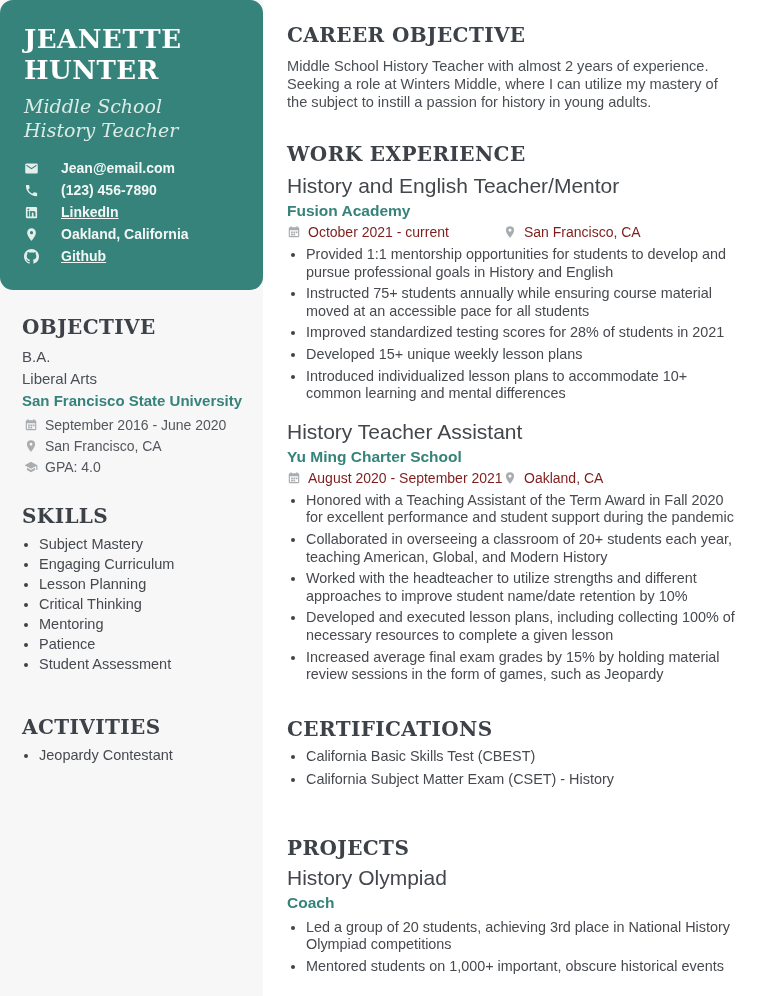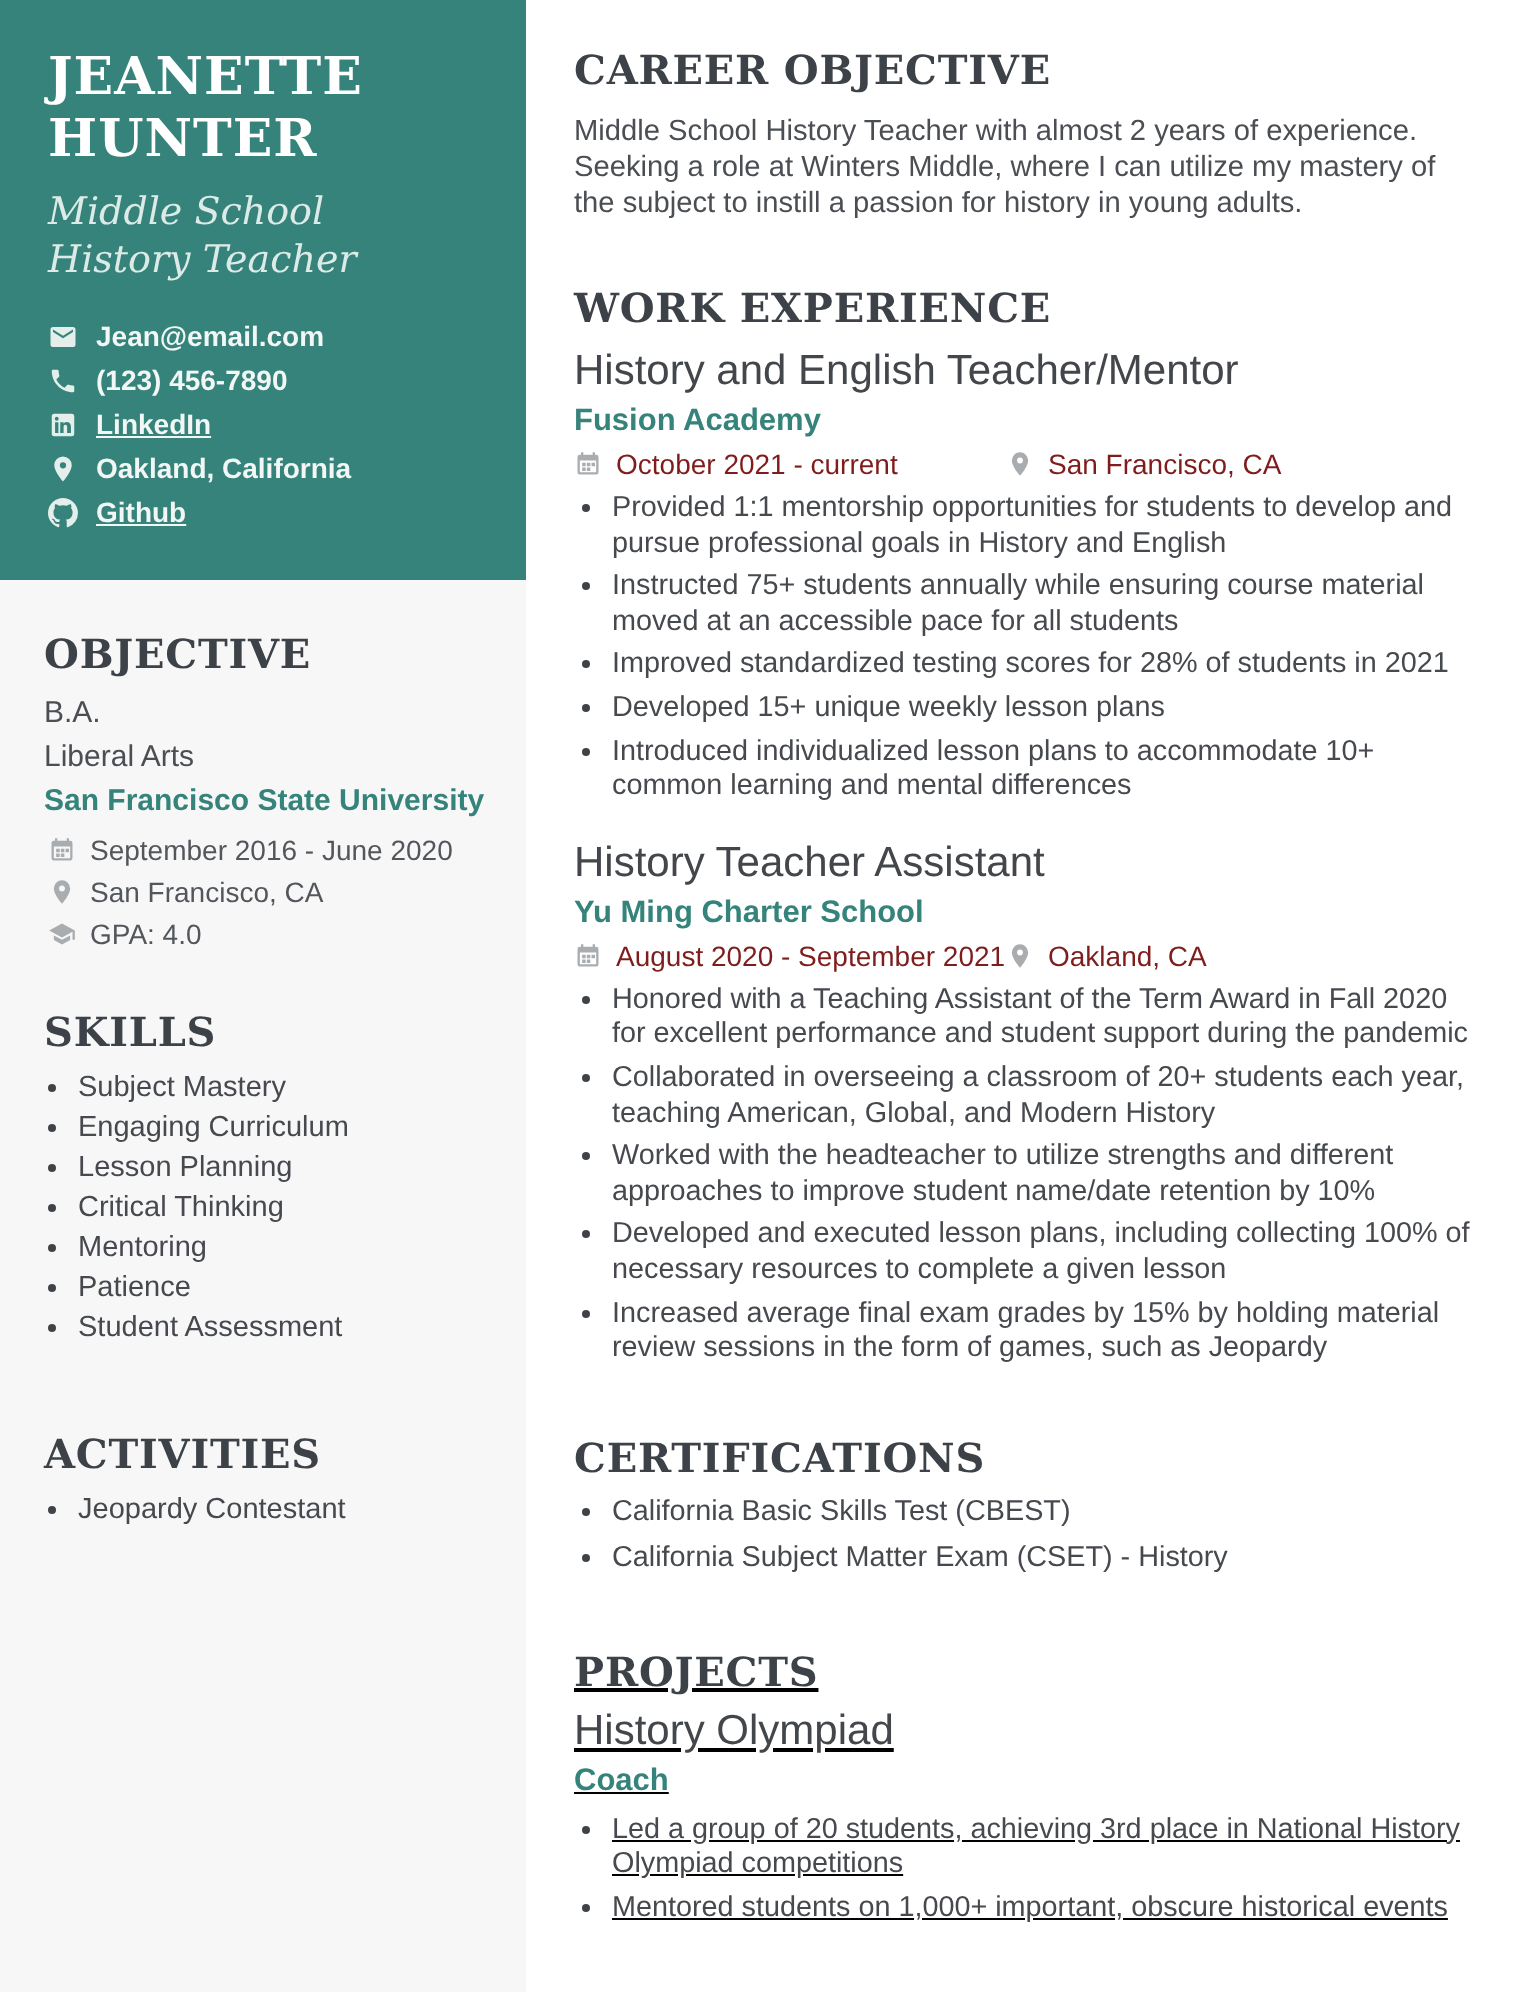--- a/index.html
+++ b/index.html
@@ -2,25 +2,25 @@
 <html><head>
 <meta charset="utf-8">
 <style>
   * { box-sizing: border-box; margin: 0; padding: 0; }
   html, body { background: #ffffff; }
   body { width: 768px; font-family: "Liberation Sans", sans-serif; }
   .page { display: flex; width: 768px; height: 996px; overflow: hidden; background: #ffffff; }
 
   
   .sidebar { flex: 0 0 263px; width: 263px; background: #f7f7f8; }
-  .hero { background: #35837a; color: #ffffff; padding: 24px 24px 20px 24px; }
+  .hero { background: #35837a; color: #ffffff; padding: 24px 24px 20px 24px; border-radius: 13px; }
   .hero-name { font-family: "DejaVu Serif", serif; font-weight: 700; font-size: 26px; line-height: 31px; letter-spacing: 0.5px; }
   .hero-role { font-family: "DejaVu Serif", serif; font-style: italic; font-size: 19px; line-height: 24px; color: #dcebe7; margin-top: 8px; }
   .contacts { list-style: none; margin-top: 18px; }
-  .contacts li { display: flex; align-items: center; gap: 9px; margin-bottom: 6px; font-size: 14px; font-weight: 700; color: #f2f7f5; }
+  .contacts li { display: flex; align-items: center; gap: 22px; margin-bottom: 6px; font-size: 14px; font-weight: 700; color: #f2f7f5; }
   .icon { display: inline-flex; flex: 0 0 auto; }
   .icon svg { display: block; width: 100%; height: 100%; }
   .c-icon { width: 15px; height: 15px; color: #e4eeeb; }
   .link { text-decoration: underline; cursor: pointer; }
 
   .side-section { padding: 0 18px 0 22px; }
   .sec-h { font-family: "DejaVu Serif", serif; font-weight: 700; font-size: 20px; line-height: 26px; letter-spacing: 0.4px; color: #3d4249; }
   .edu { margin-top: 24px; }
   .edu-line { font-size: 15px; line-height: 22px; color: #4b4f54; }
   .edu-line.first { margin-top: 6px; }
@@ -42,21 +42,21 @@
   .job + .job { margin-top: 16px; }
   .job-title { font-size: 21px; line-height: 26px; font-weight: 400; color: #43474b; margin-top: 4px; }
   .accent-sub { color: #35837a; font-weight: 700; font-size: 15.5px; line-height: 21px; margin-top: 1px; }
   .meta { display: flex; align-items: center; margin-top: 3px; font-size: 14px; color: #7f1d1d; }
   .meta-item { display: flex; align-items: center; gap: 7px; }
   .meta-item.date { min-width: 216px; }
   .bullets { margin-top: 6px; padding-left: 19px; }
   .bullets li { font-size: 14.4px; line-height: 17.6px; margin-bottom: 4px; color: #46494e; }
   .certs { margin-top: 32px; }
   .certs .bullets li { line-height: 16px; margin-bottom: 7px; }
-  .projects { margin-top: 36px; text-decoration: underline; }
+  .projects { margin-top: 48px; }
 </style>
 </head>
 <body>
 
 <div class="page">
 
   <aside class="sidebar">
 
     <header class="hero">
       <h1 class="hero-name">JEANETTE HUNTER</h1>

